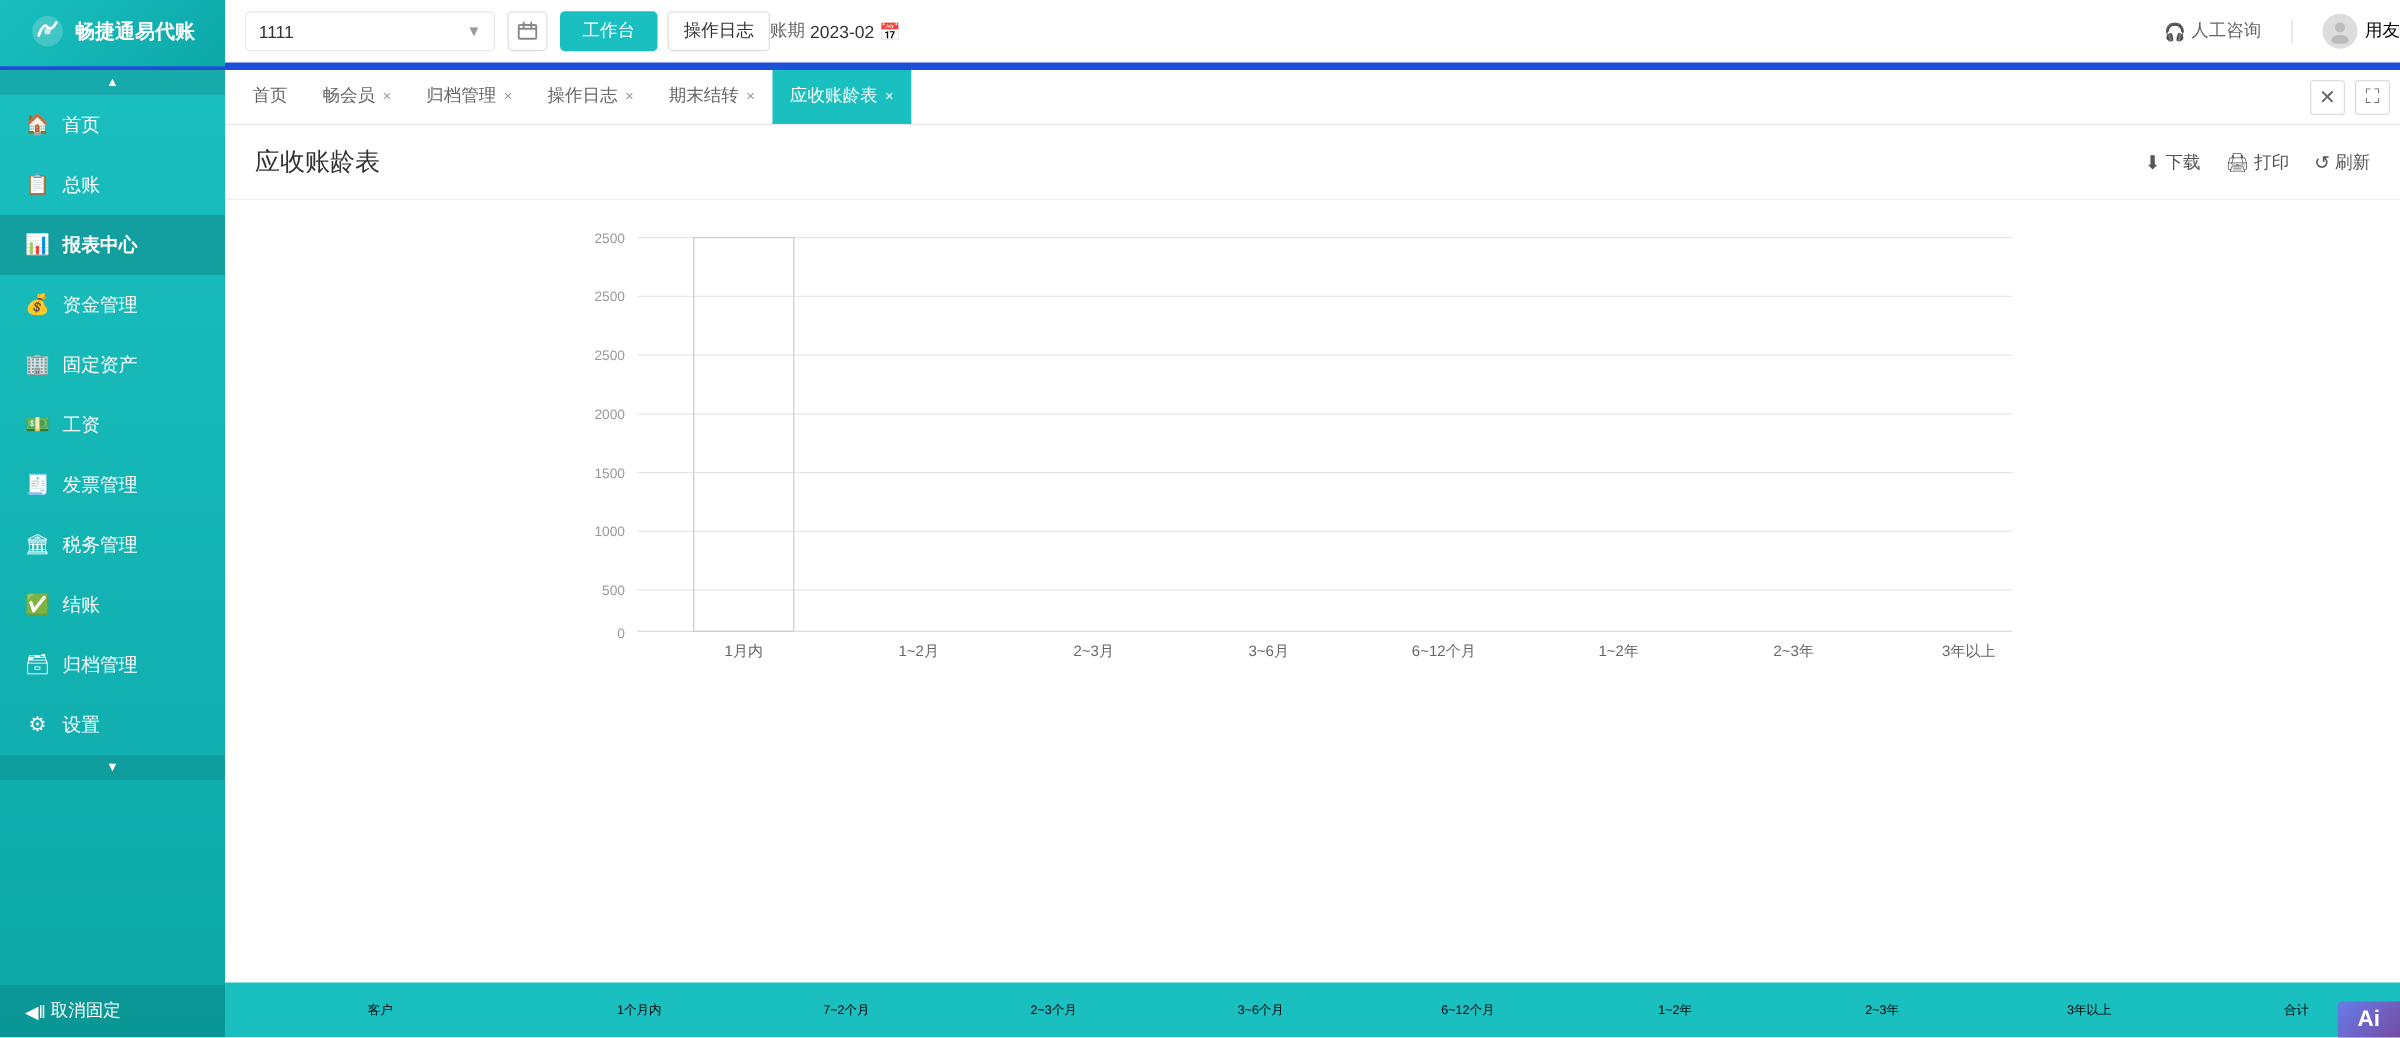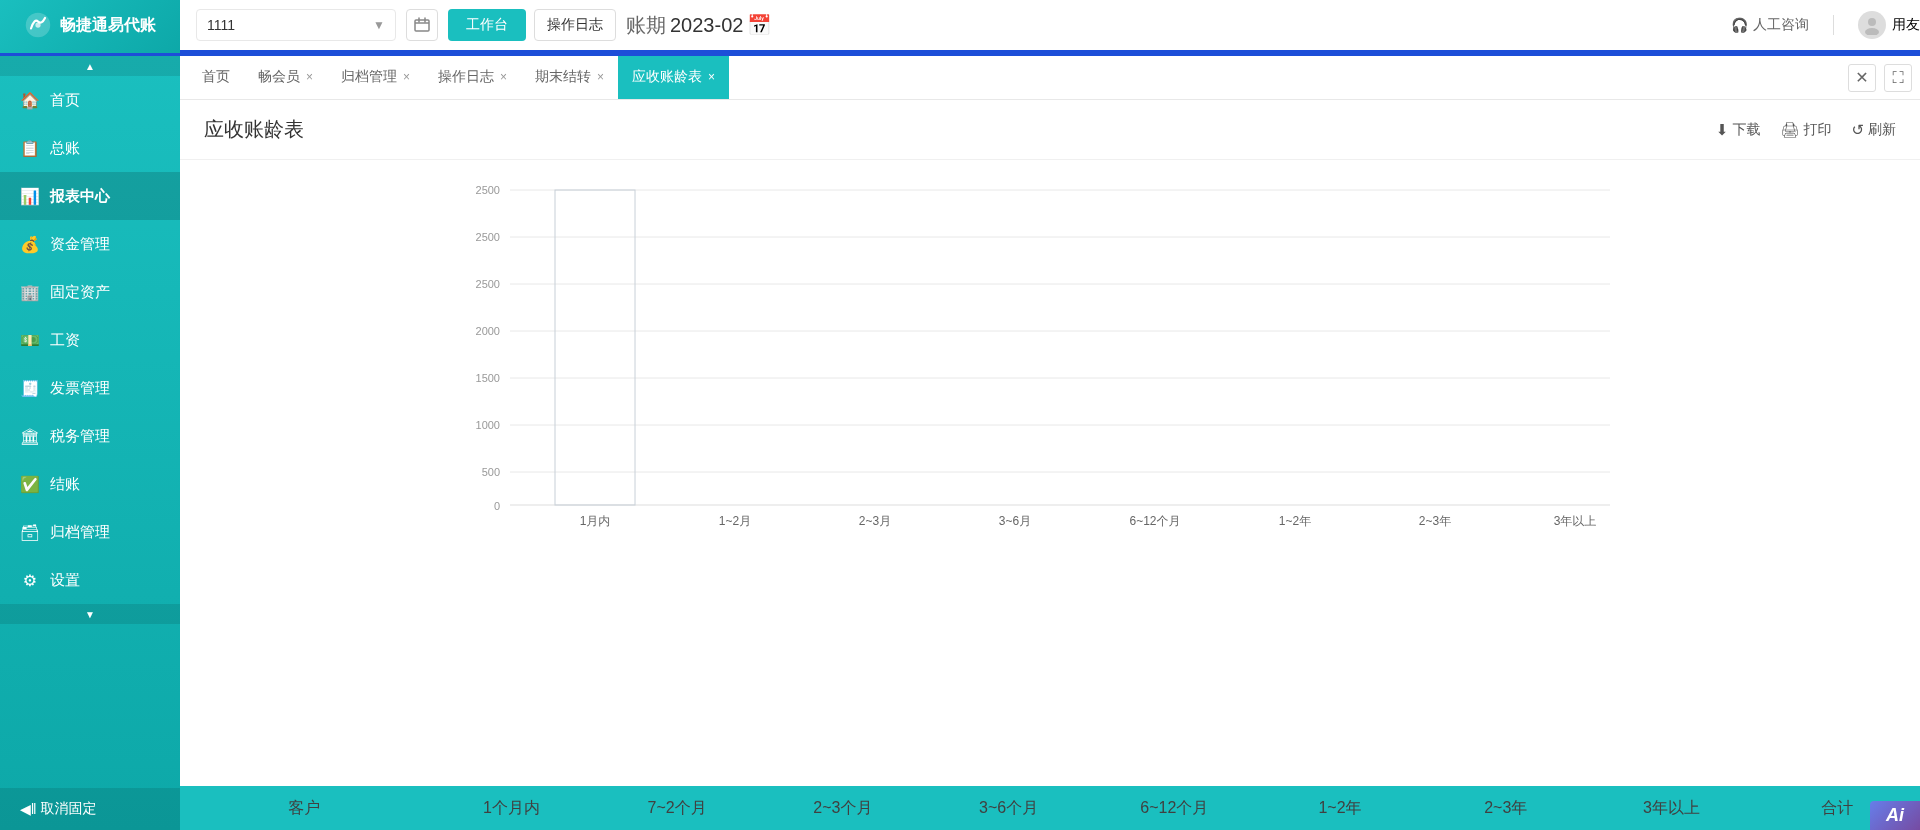--- a/index.html
+++ b/index.html
@@ -79,24 +79,23 @@
       background: white;
       color: #333;
       border: 1px solid #ddd;
       border-radius: 4px;
       padding: 6px 12px;
       cursor: pointer;
       font-size: 14px;
       height: 32px;
     }
     .period-area {
-      margin-left: 10px;
-      display: flex;
-      align-items: center;
-      font-size: 20px;
+      display: flex;
+      align-items: center;
+      font-size: 14px;
       color: #333;
     }
     .period-label { color: #666; }
     .period-value { color: #333; font-weight: 500; margin: 0 4px; }
     .period-icon { color: #999; cursor: pointer; }
     .header-right {
       margin-left: auto;
       display: flex;
       align-items: center;
       gap: 16px;
@@ -295,40 +294,39 @@
 
     
     .table-header {
       height: 44px;
       background: #1abfbf;
       display: flex;
       align-items: center;
       flex-shrink: 0;
     }
     .table-header-cell {
-      color: #404040;
-      font-size: 16px;
+      color: #000000;
+      font-size: 10px;
       text-align: center;
       flex: 1;
       font-weight: 500;
     }
     .table-header-cell:first-child {
       flex: 1.5;
     }
 
     
     .ai-badge {
       position: fixed;
       bottom: 0;
       right: 0;
       background: linear-gradient(135deg, #667eea, #764ba2);
       color: white;
       padding: 4px 16px;
       font-size: 18px;
-      font-style: italic;
       font-weight: bold;
       border-radius: 4px 0 0 0;
     }
 
     
     .header-divider {
       width: 1px;
       height: 20px;
       background: #ddd;
       margin: 0 8px;

